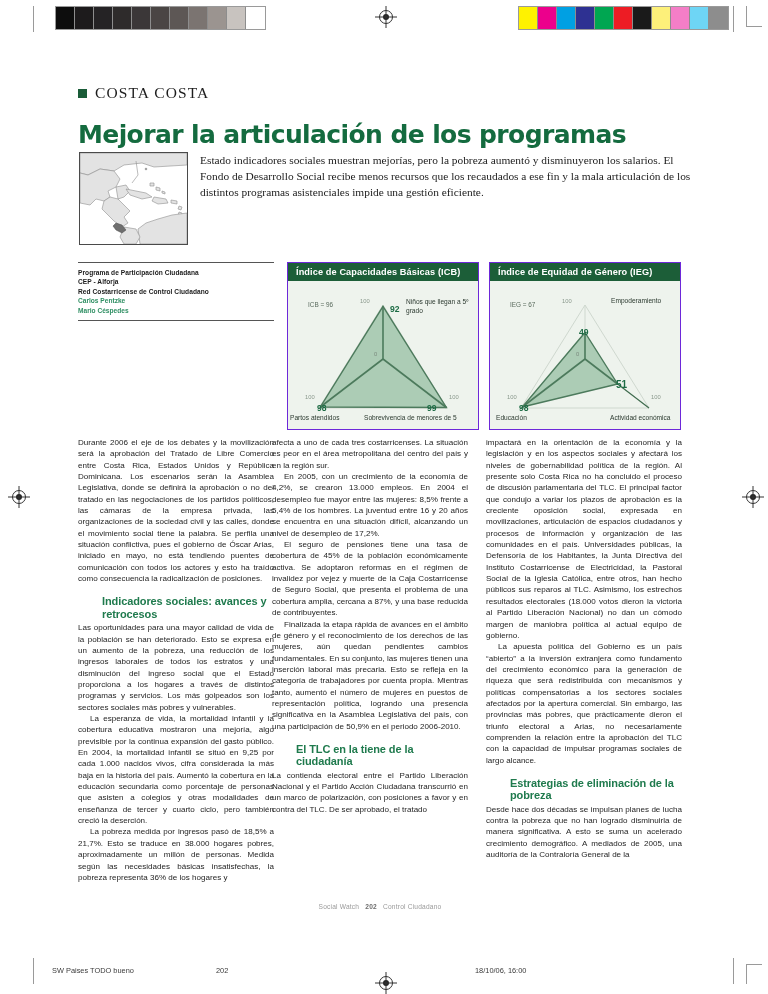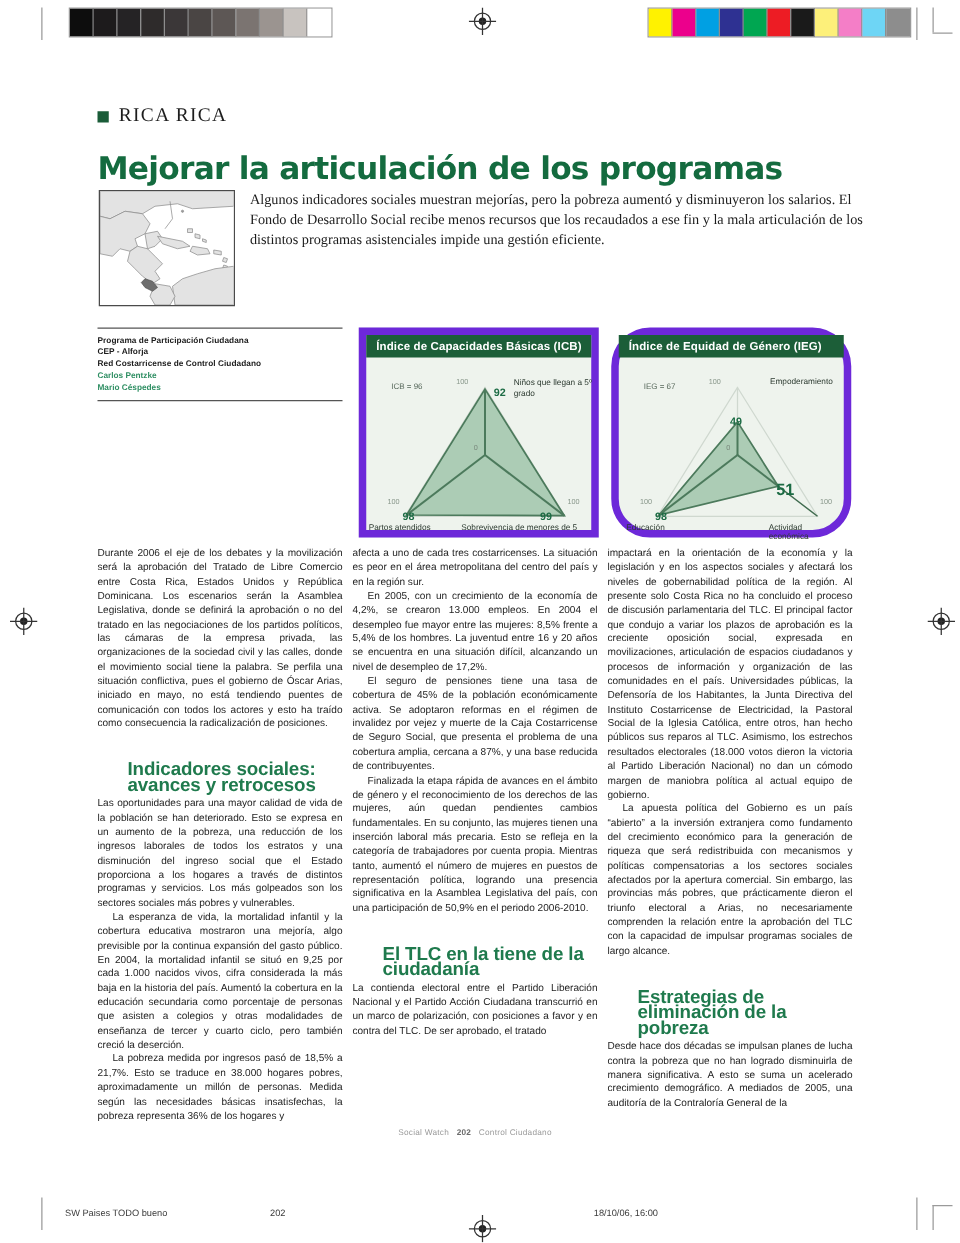--- a/index.html
+++ b/index.html
@@ -74,24 +74,24 @@
   }
   .byline .person {
     font-size:6.6px; font-weight:700; color:#2f8f63; line-height:9.4px;
   }
 
   
   .chart-card {
     position:absolute; top:262px;
     width:192px; height:168px;
     background:#eef3ed;
-    border:6px solid #6d28d9;
+    border:1px solid #6d28d9;
   }
   #chart-icb { left:287px; }
-  #chart-ieg { left:489px;border-radius:31px; }
+  #chart-ieg { left:489px; }
 
   .chart-title {
     background:#1c5e38; color:#ffffff;
     font-size:9.2px; font-weight:700;
     padding:4px 0 4px 8px;
     letter-spacing:0.1px;
   }
   .chart-body { position:relative; width:100%; height:144px; }
   .chart-body svg { position:absolute; left:0; top:0; }
 
@@ -99,28 +99,28 @@
   .col {
     position:absolute; top:437px;
     width:196px;
     font-size:8.05px;
     line-height:11.35px;
     color:#1e1e1e;
     text-align:justify;
     -webkit-hyphens:auto; hyphens:auto;
   }
   #col-1 { left:78px; }
-  #col-2 { left:282px; }
+  #col-2 { left:272px; }
   #col-3 { left:486px; }
 
   .col p { margin:0; }
   .col p.indent { text-indent:12px; }
   .col h3 {
-    margin:26px 0 2px 0;
-    font-size:15px; font-weight:700;
+    margin:11px 0 2px 0;
+    font-size:11px; font-weight:700;
     color:#1f7a4d; line-height:12.4px;
     letter-spacing:-0.1px;
     text-align:left;
     padding-left:24px;
   }
 
   .page-footer {
     position:absolute; left:282px; top:903px; width:196px;
     text-align:center;
     font-size:6.6px; color:#9a9a9a; letter-spacing:0.2px;
@@ -205,21 +205,21 @@
   </svg>
 </div>
 <div class="crop-v" style="left:733px; top:958px; height:26px;"></div>
 <div class="crop-v" style="left:746px; top:964px; height:20px;"></div>
 <div class="crop-h" style="left:746px; top:964px; width:16px;"></div>
 
 <div class="page">
 
   <div class="country-line">
     <span class="country-square"></span>
-    <span class="country-name">RICA RICA</span>
+    <span class="country-name">COSTA COSTA</span>
   </div>
 
   <h1 class="headline">Mejorar la articulación de los programas sociales</h1>
 
   <div class="map-box">
     <svg width="107" height="91" viewBox="0 0 107 91">
       <rect x="0" y="0" width="107" height="91" fill="#ffffff"></rect>
       <g fill="#e3e3e3" stroke="#8e8e8e" stroke-width="0.6">
 
         <path d="M0,0 L107,0 L107,12 L74,14 L62,10 L44,12 L34,18 L20,16 L8,22 L0,20 Z"></path>
@@ -248,21 +248,21 @@
       </g>
       <g fill="none" stroke="#8e8e8e" stroke-width="0.6">
         <path d="M56,8 L58,22 L52,30"></path>
         <circle cx="66" cy="16" r="0.9" fill="#9a9a9a"></circle>
       </g>
 
       <path d="M36,70 L42,72 L46,77 L42,80 L36,77 L33,73 Z" fill="#6e6e6e" stroke="#4a4a4a" stroke-width="0.5"></path>
     </svg>
   </div>
 
-  <div class="lead">Algunos indicadores sociales muestran mejorías, pero la pobreza aumentó y disminuyeron los salarios. El Fondo de Desarrollo Social recibe menos recursos que los recaudados a ese fin y la mala articulación de los distintos programas asistenciales impide una gestión eficiente.</div>
+  <div class="lead">Estado indicadores sociales muestran mejorías, pero la pobreza aumentó y disminuyeron los salarios. El Fondo de Desarrollo Social recibe menos recursos que los recaudados a ese fin y la mala articulación de los distintos programas asistenciales impide una gestión eficiente.</div>
 
   <div class="byline">
     <div class="org">Programa de Participación Ciudadana</div>
     <div class="org">CEP - Alforja</div>
     <div class="org">Red Costarricense de Control Ciudadano</div>
     <div class="person">Carlos Pentzke</div>
     <div class="person">Mario Céspedes</div>
   </div>
 
   <div class="chart-card" id="chart-icb">
@@ -319,21 +319,21 @@
 
       <div style="position:absolute; left:20px; top:20px; font-size:6.4px; color:#5a6b5e;">IEG = 67</div>
 
       <div style="position:absolute; left:72px; top:17px; font-size:5.8px; color:#8b998d;">100</div>
       <div style="position:absolute; left:86px; top:70px; font-size:5.8px; color:#7b8a7e;">0</div>
 
       <div style="position:absolute; left:89px; top:46px; font-size:8.6px; font-weight:700; color:#1c6b44;">49</div>
       <div style="position:absolute; left:121px; top:16px; font-size:6.6px; color:#2c3a30;">Empoderamiento</div>
 
       <div style="position:absolute; left:161px; top:113px; font-size:5.8px; color:#8b998d;">100</div>
-      <div style="position:absolute; left:126px; top:98px; font-size:13px; font-weight:700; color:#1c6b44;">51</div>
+      <div style="position:absolute; left:126px; top:98px; font-size:10px; font-weight:700; color:#1c6b44;">51</div>
       <div style="position:absolute; left:120px; top:133px; font-size:6.6px; color:#2c3a30;">Actividad económica</div>
 
       <div style="position:absolute; left:17px; top:113px; font-size:5.8px; color:#8b998d;">100</div>
       <div style="position:absolute; left:29px; top:122px; font-size:8.6px; font-weight:700; color:#1c6b44;">98</div>
       <div style="position:absolute; left:6px; top:133px; font-size:6.6px; color:#2c3a30;">Educación</div>
     </div>
   </div>
 
   <div class="col" id="col-1">
     <p>Durante 2006 el eje de los debates y la movilización será la aprobación del Tratado de Libre Comercio entre Costa Rica, Estados Unidos y República Dominicana. Los escenarios serán la Asamblea Legislativa, donde se definirá la aprobación o no del tratado en las negociaciones de los partidos políticos, las cámaras de la empresa privada, las organizaciones de la sociedad civil y las calles, donde el movimiento social tiene la palabra. Se perfila una situación conflictiva, pues el gobierno de Óscar Arias, iniciado en mayo, no está tendiendo puentes de comunicación con todos los actores y esto ha traído como consecuencia la radicalización de posiciones.</p>

